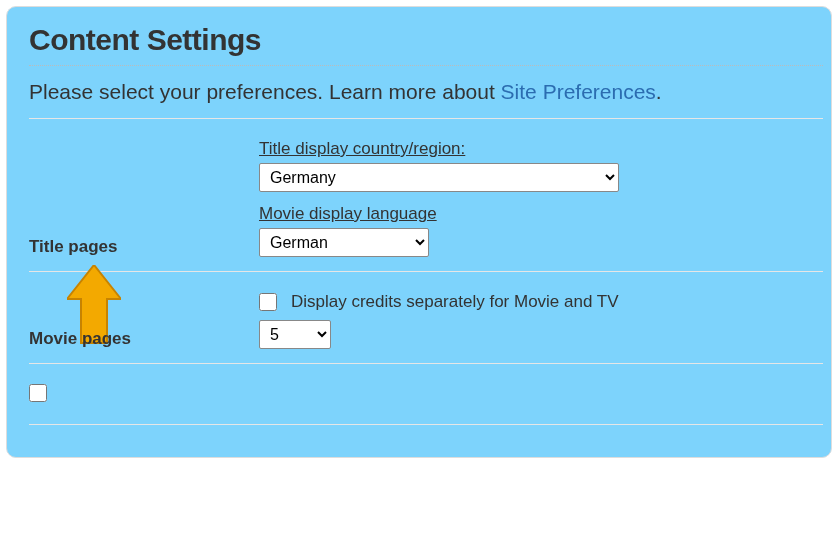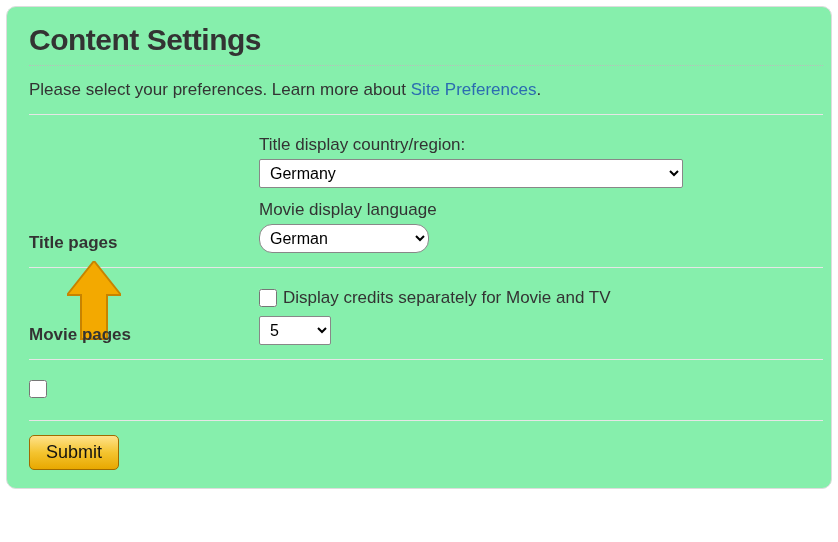--- a/index.html
+++ b/index.html
@@ -7,36 +7,36 @@
       margin: 0;
       padding: 6px;
       font-family: Verdana, Geneva, sans-serif;
       background: #fff;
       width: 838px;
     }
     .panel {
       border: 1px solid #ddd;
       border-radius: 10px;
       padding: 10px 8px 18px 22px;
-      background: #86efac;
+      background: #7dd3fc;
     }
     h1 {
       font-size: 30px;
       font-weight: 700;
       color: #333;
       margin: 6px 0 8px 0;
       letter-spacing: -0.5px;
     }
     .dotted {
       border: none;
       border-top: 1px dotted #bbb;
       margin: 0 0 14px 0;
     }
     .intro {
-      font-size: 17px;
+      font-size: 21px;
       color: #333;
       margin: 0 0 14px 0;
     }
     .intro a {
       color: #2b6cb0;
       text-decoration: none;
     }
     .hr {
       border: none;
       border-top: 1px solid #e6e6e6;
@@ -58,36 +58,37 @@
     }
     .section-body {
       flex: 1;
       font-size: 17px;
       color: #333;
     }
     .field-label {
       font-size: 17px;
       color: #333;
       margin-bottom: 4px;
+      text-decoration: underline;
     }
     select {
       font-family: inherit;
       font-size: 16px;
       padding: 4px 6px;
       border: 1px solid #888;
       background: #fff;
       border-radius: 2px;
     }
-    .sel-wide { width: 424px; }
-    .sel-med { width: 170px; border-radius: 13px; }
+    .sel-wide { width: 360px; }
+    .sel-med { width: 170px; }
     .sel-sm { width: 72px; }
     .chk-row {
       display: flex;
       align-items: center;
-      gap: 6px;
+      gap: 14px;
       margin-bottom: 8px;
     }
     input[type="checkbox"] {
       width: 18px;
       height: 18px;
       border-radius: 4px;
       margin:0;
     }
     .arrow {
       position: absolute;
@@ -164,15 +165,14 @@
   <div class="section">
     <div class="section-body">
       <div class="chk-row">
         <input type="checkbox" style="">
       </div>
     </div>
   </div>
 
   <hr class="hr">
 
-  <button class="submit-btn">Submit</button>
 
 </div>
 
 </body></html>

